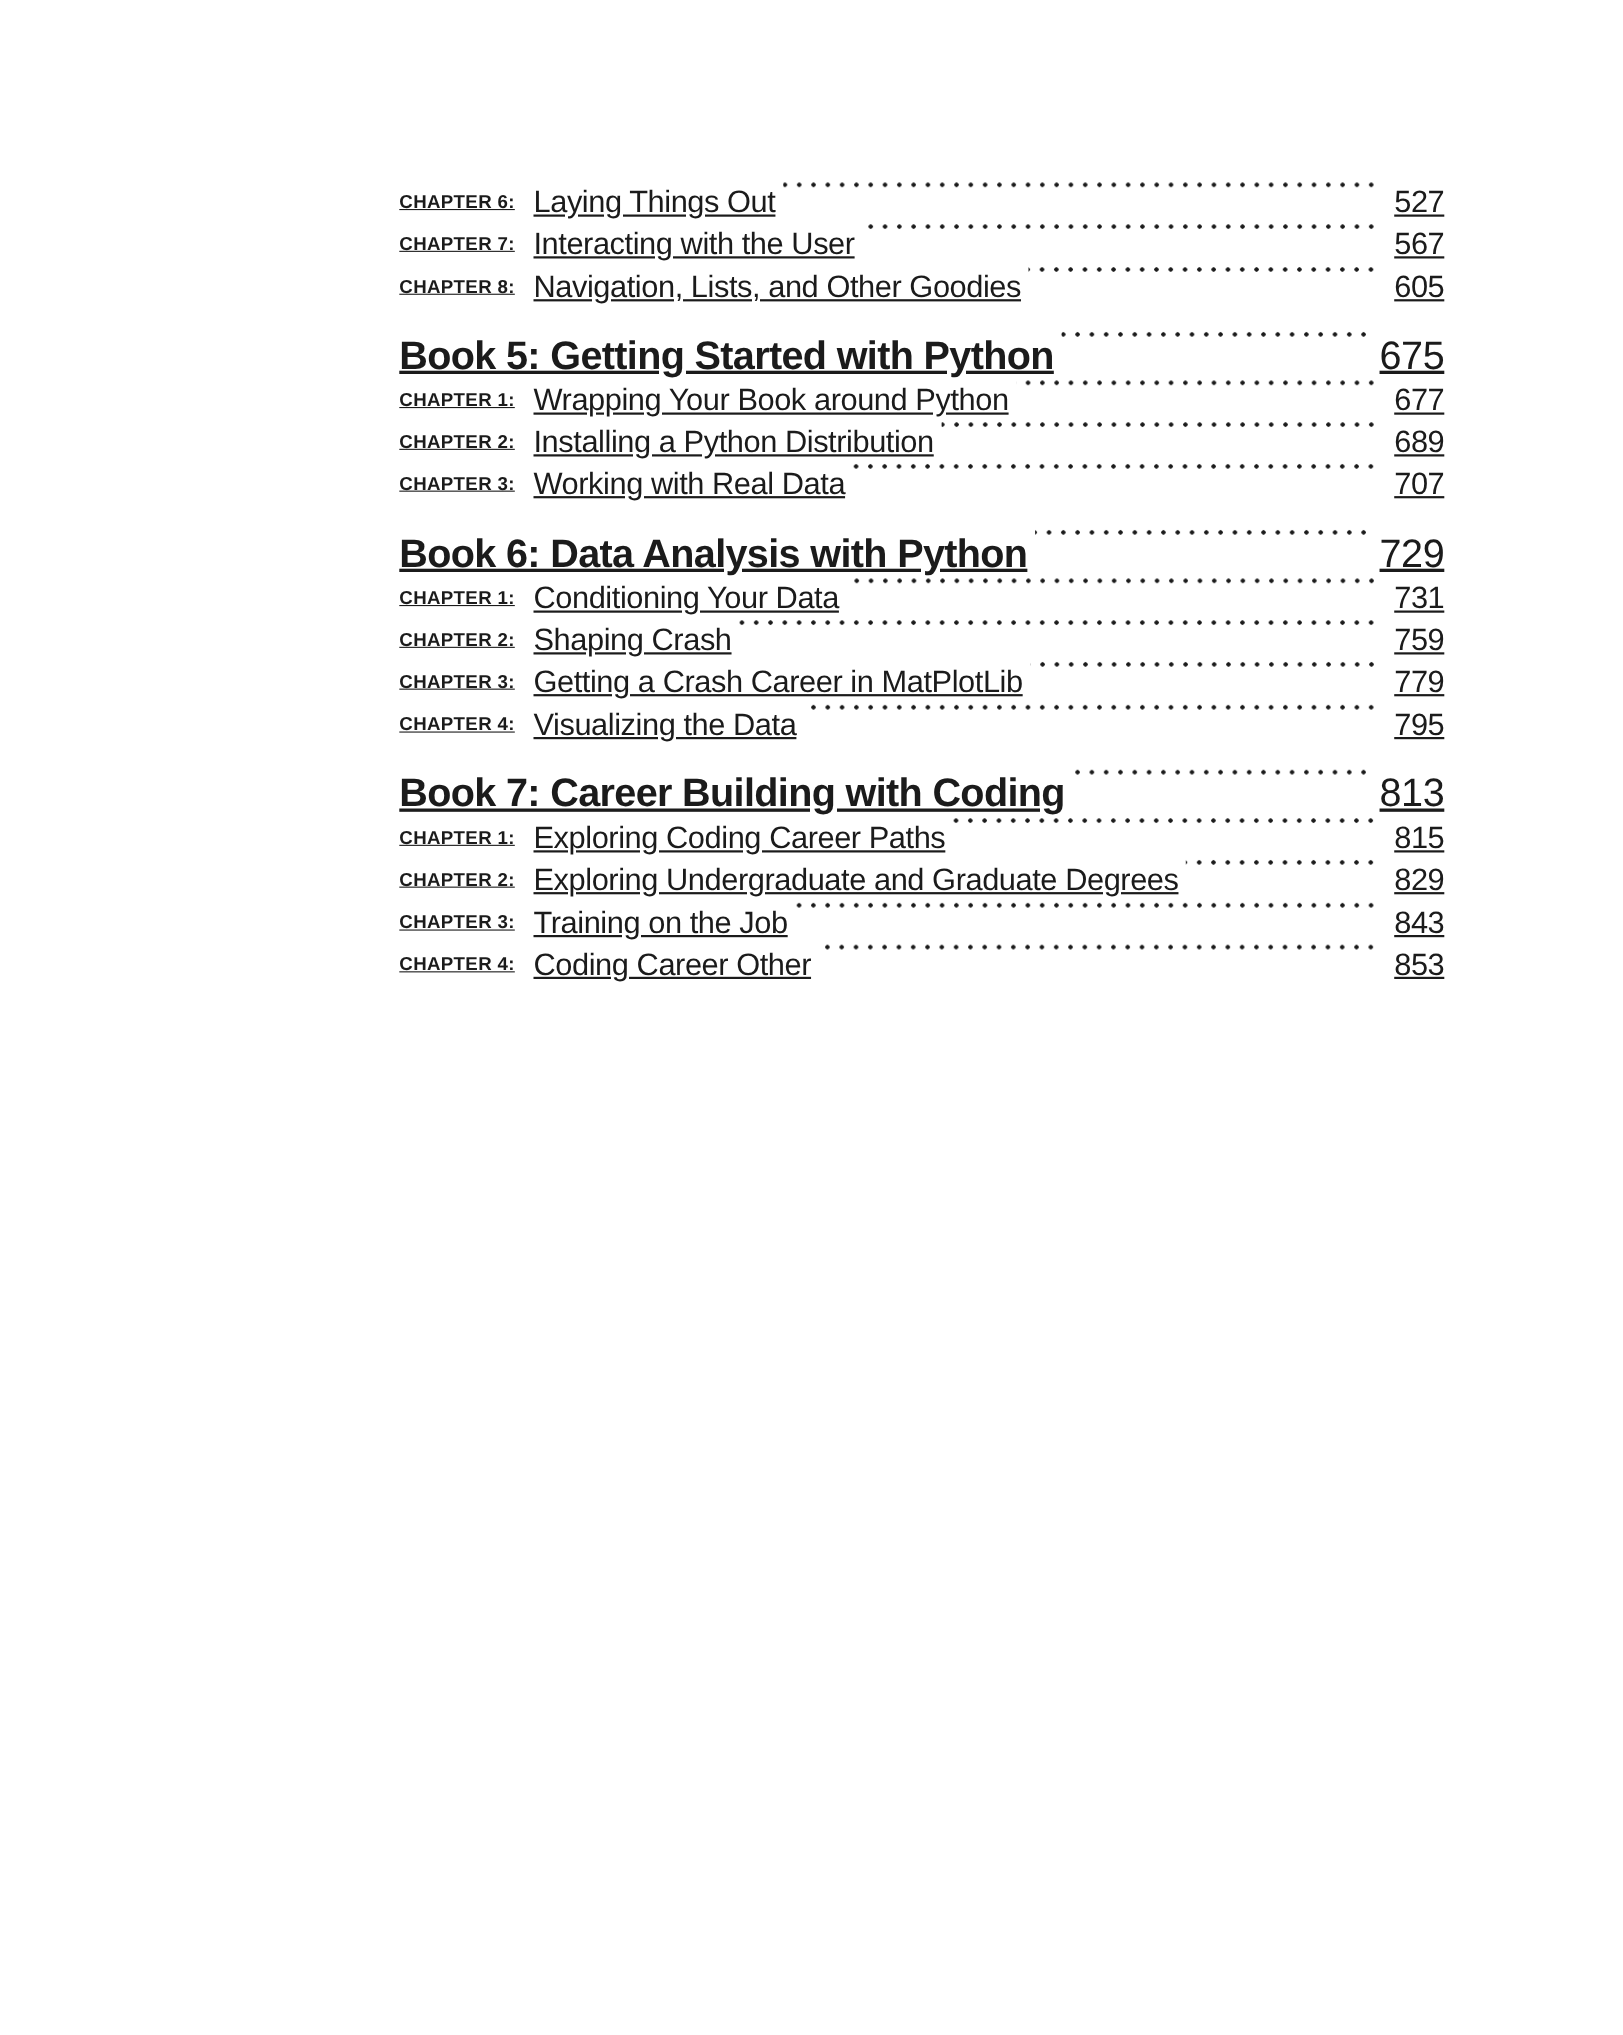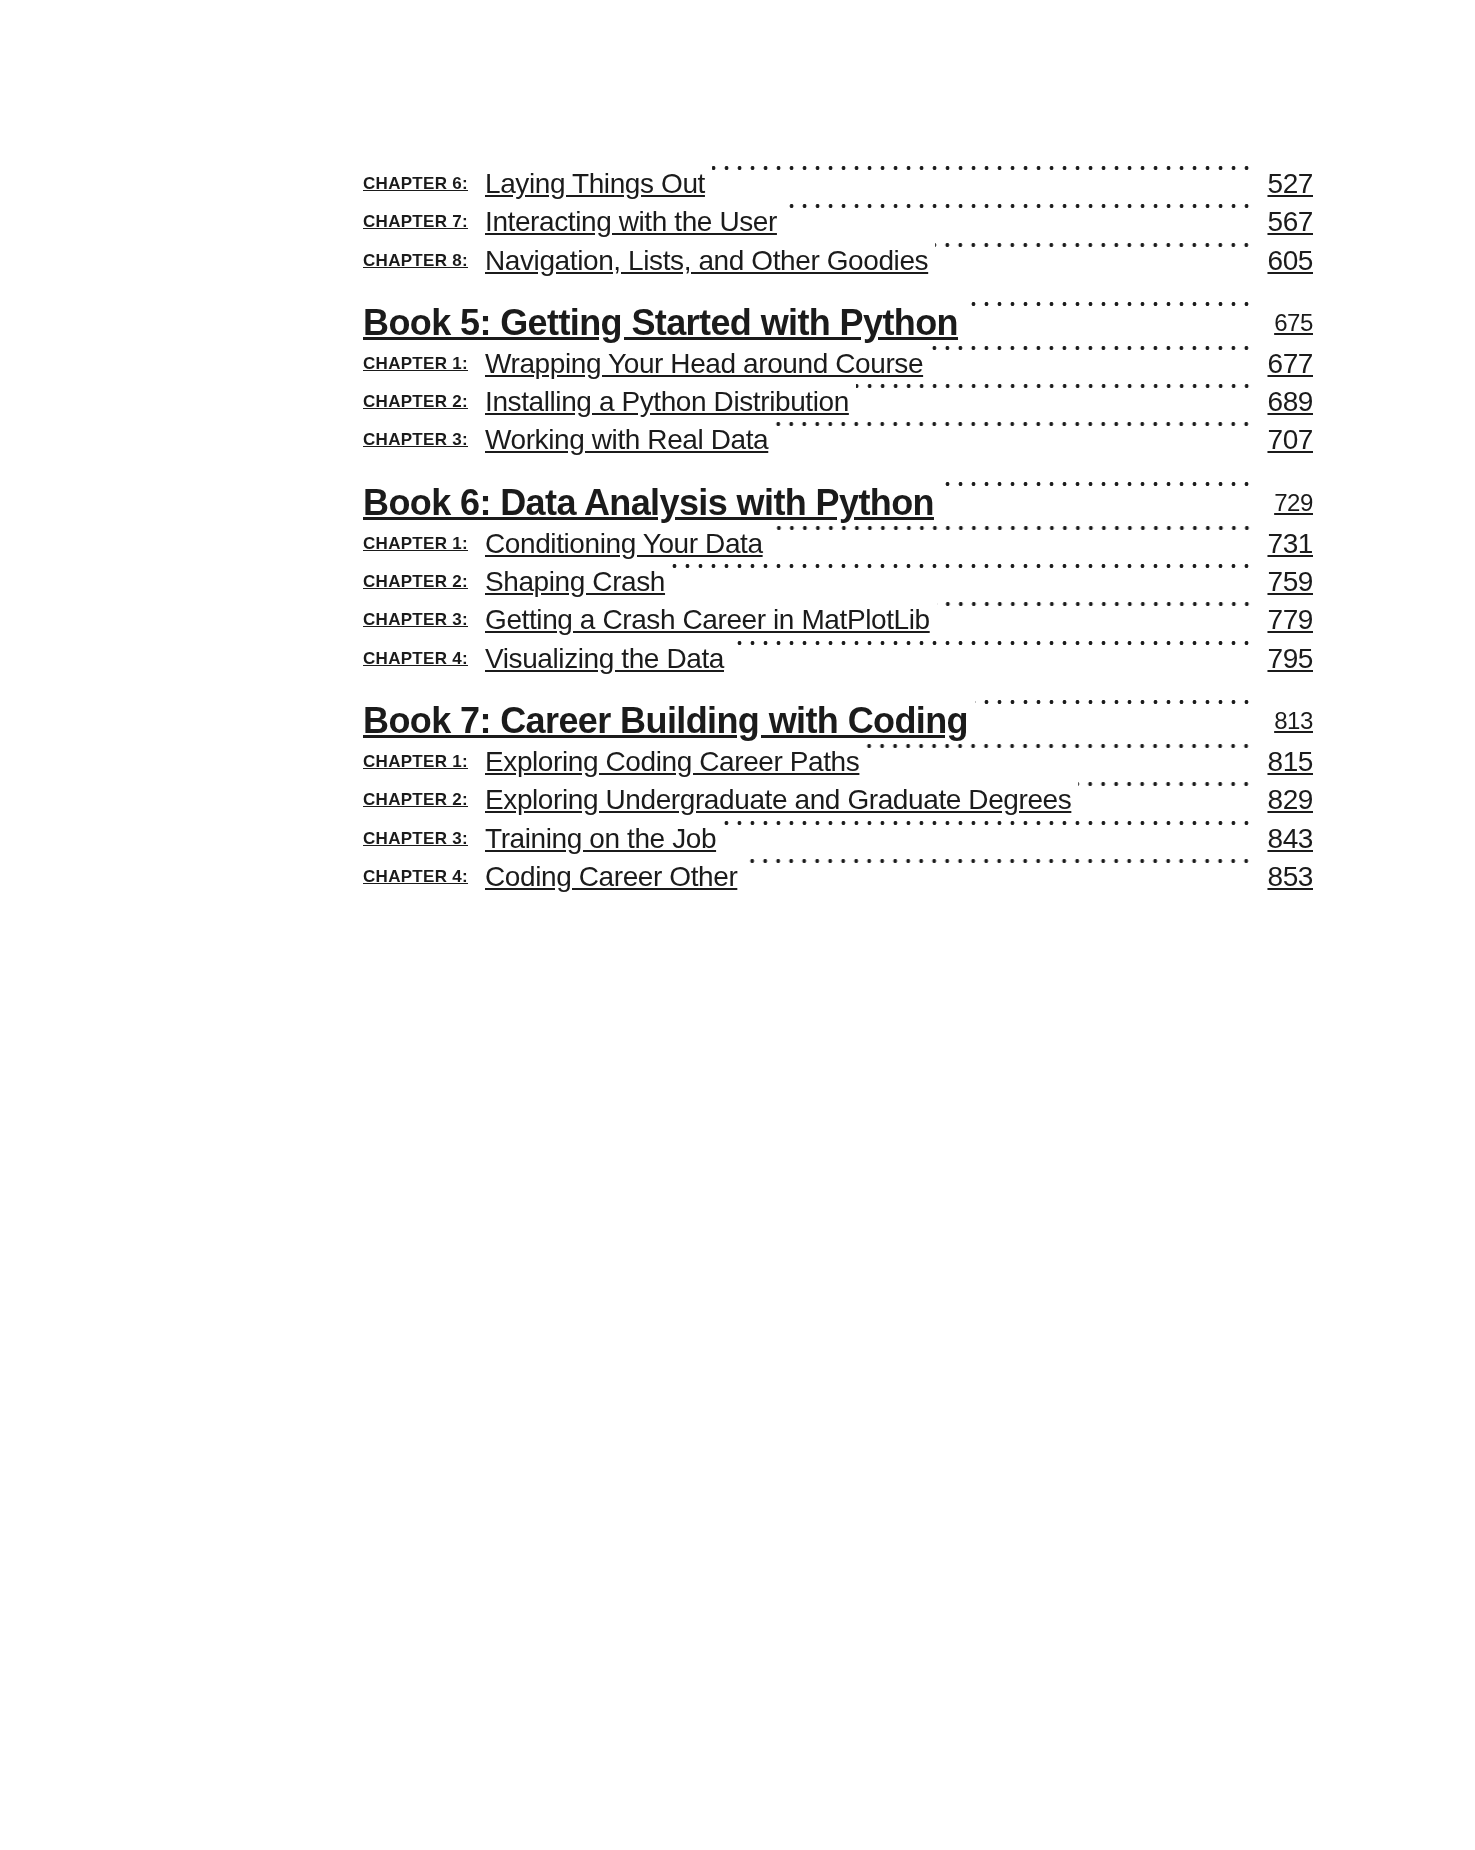--- a/index.html
+++ b/index.html
@@ -49,21 +49,21 @@
   }
   .row.book .title,
   .row.index .title {
     font-size: 36px;
     font-weight: 700;
     letter-spacing: -0.6px;
     line-height: 44px;
   }
   .row.book .pagenum,
   .row.index .pagenum {
-    font-size: 24px;
+    font-size: 36px;
     letter-spacing: -0.4px;
     line-height: 44px;
   }
   .pagenum {
     flex: 0 0 auto;
     min-width: 52px;
     text-align: right;
   }
   .leader {
     flex: 1 1 auto;
@@ -104,21 +104,21 @@
 
 
   <div class="row book">
     <span class="title">Book 5: Getting Started with Python</span>
     <span class="leader"></span>
     <span class="pagenum">675</span>
   </div>
 
   <div class="row chapter">
     <span class="label">CHAPTER 1:</span>
-    <span class="title">Wrapping Your Head around Course</span>
+    <span class="title">Wrapping Your Book around Python</span>
     <span class="leader"></span>
     <span class="pagenum">677</span>
   </div>
 
   <div class="row chapter">
     <span class="label">CHAPTER 2:</span>
     <span class="title">Installing a Python Distribution</span>
     <span class="leader"></span>
     <span class="pagenum">689</span>
   </div>

